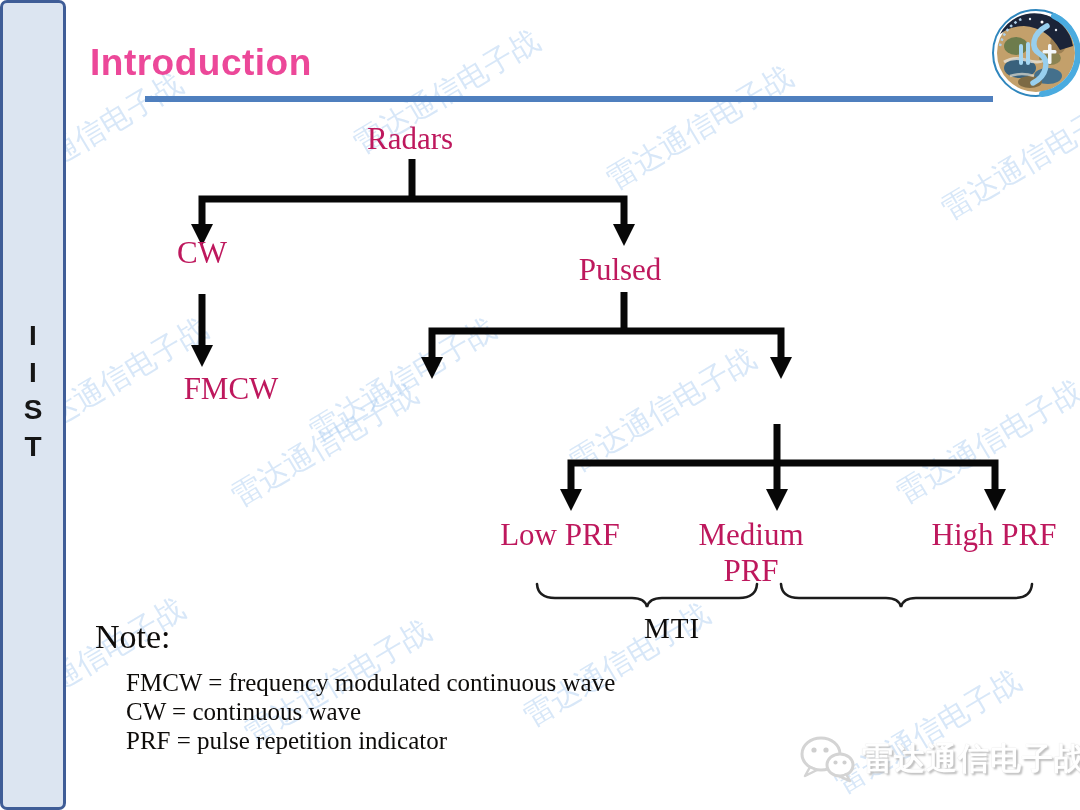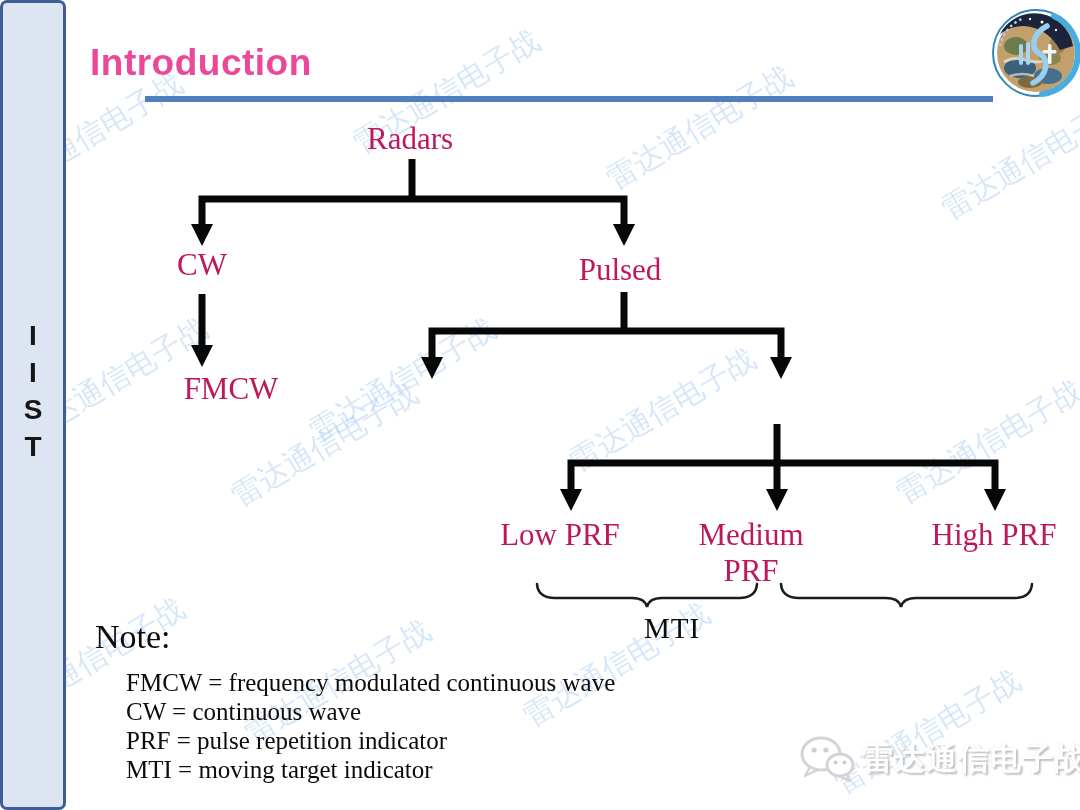--- a/index.html
+++ b/index.html
@@ -143,36 +143,35 @@
       <polygon points="766,489 788,489 777,511"></polygon>
       <polygon points="984,489 1006,489 995,511"></polygon>
     </g>
     <g stroke="#1c1c1c" stroke-width="2.6" fill="none" stroke-linecap="round">
       <path d="M537,584 Q538,598 555,598 L632,598 Q645,598 647,607 Q649,598 662,598 L739,598 Q756,598 757,584"></path>
       <path d="M781,584 Q782,598 799,598 L886,598 Q899,598 901,607 Q903,598 916,598 L1014,598 Q1031,598 1032,584"></path>
     </g>
   </svg>
 
   <div class="node" style="left:410px;top:121px;">Radars</div>
-  <div class="node" style="left:202px;top:247px;">CW</div>
+  <div class="node" style="left:202px;top:235px;">CW</div>
   <div class="node" style="left:620px;top:252px;">Pulsed</div>
   <div class="node" style="left:203px;top:371px;margin-left:28px;">FMCW</div>
   <div class="node" style="left:560px;top:517px;text-align:right;">Low PRF</div>
   <div class="node wrap" style="left:751px;top:517px;">Medium PRF</div>
   <div class="node" style="left:994px;top:517px;">High PRF</div>
 
   <div class="grouplabel" style="left:672px;top:612px;">MTI</div>
 
   <div class="note">
     <div class="note-label">Note:</div>
     <div class="note-lines">
       <div>FMCW = frequency modulated continuous wave</div>
       <div>CW = continuous wave</div>
       <div>PRF = pulse repetition indicator</div>
-      <div>MTI = moving target indicator</div>
     </div>
   </div>
 
   <div class="badge">
     <svg width="58" height="52" viewBox="0 0 58 52">
       <ellipse cx="24" cy="21" rx="19" ry="16" fill="#ffffff" stroke="#d4d4d4" stroke-width="3"></ellipse>
       <path d="M13,34 L8,43 L20,37 Z" fill="#ffffff" stroke="#d4d4d4" stroke-width="2.5" stroke-linejoin="round"></path>
       <circle cx="17" cy="17" r="2.6" fill="#cfcfcf"></circle>
       <circle cx="29" cy="17" r="2.6" fill="#cfcfcf"></circle>
       <ellipse cx="43" cy="32" rx="13" ry="11" fill="#ffffff" stroke="#d4d4d4" stroke-width="3"></ellipse>

